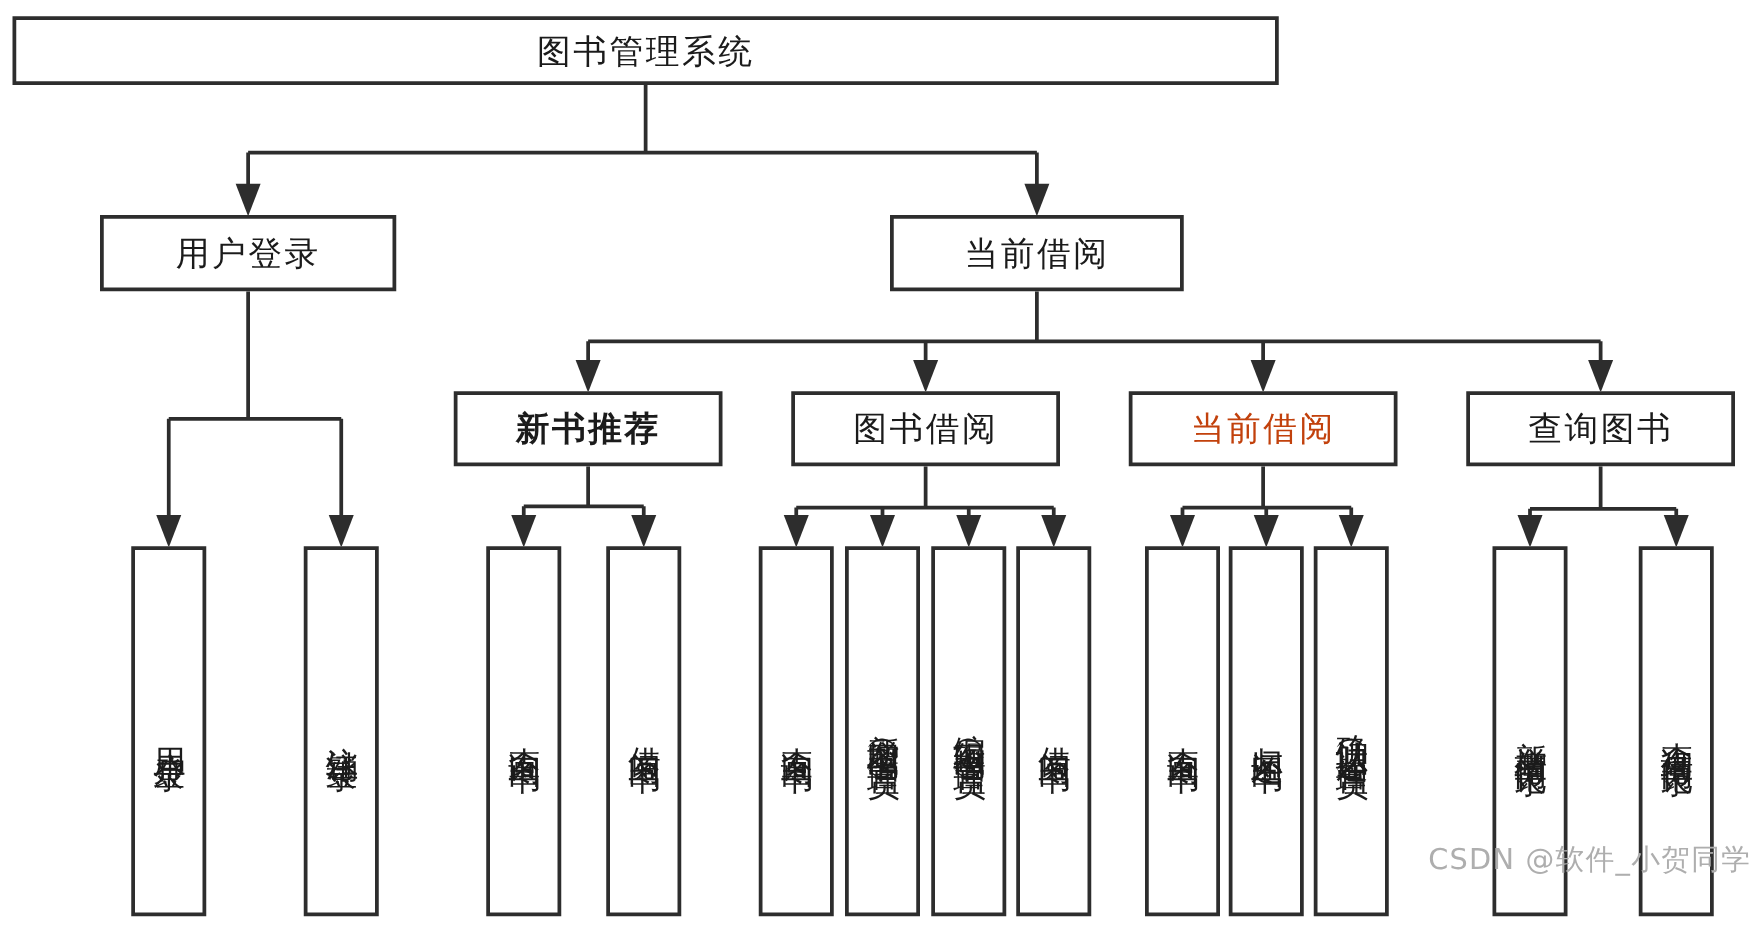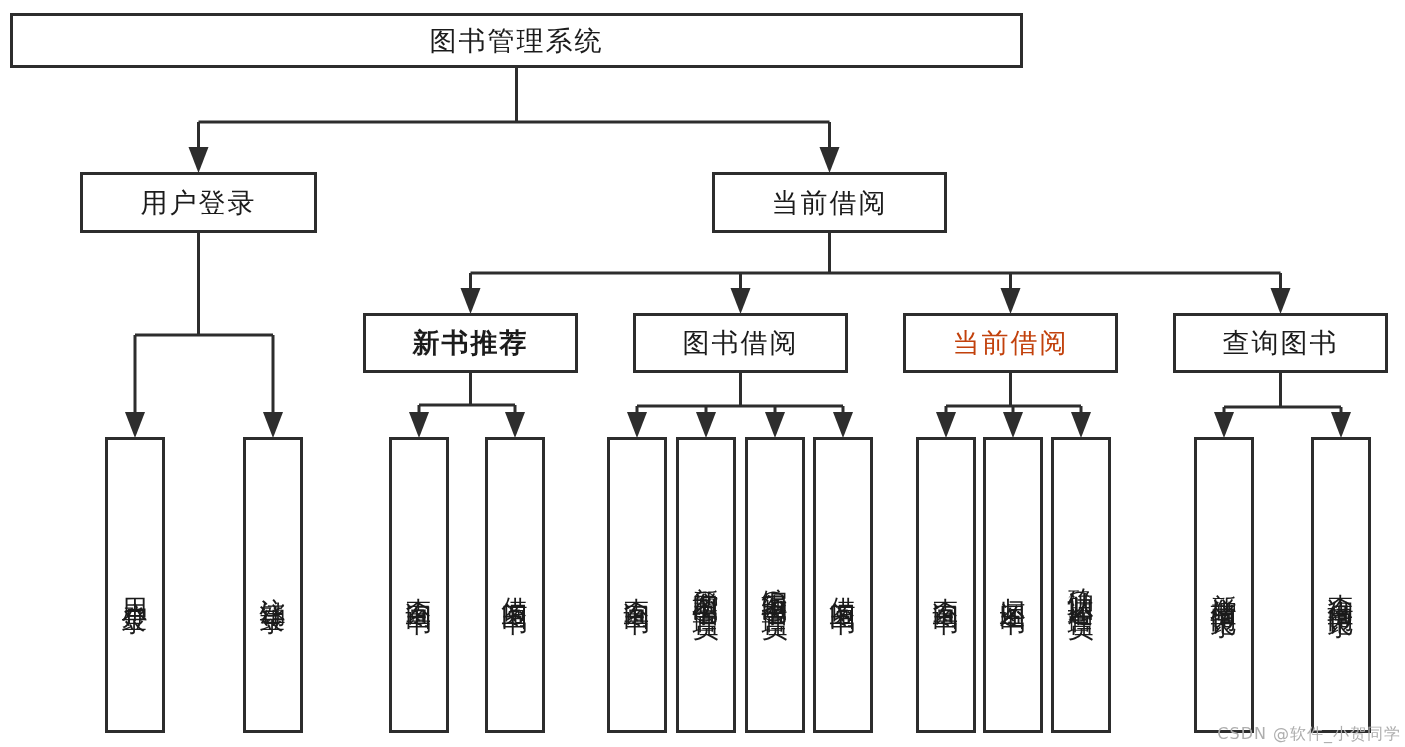--- a/index.html
+++ b/index.html
@@ -43,22 +43,22 @@
     writing-mode: vertical-rl;
     text-orientation: mixed;
     font-size: 26px;
     letter-spacing: 4px;
     line-height: 1;
   }
   .watermark {
     position: absolute;
     z-index: 5;
     right: 4px;
-    top: 724px;
-    font-size: 16px;
+    top: 672px;
+    font-size: 23px;
     letter-spacing: 1px;
     white-space: nowrap;
   }
 </style>
 </head>
 <body>
 
 <div class="stage">
   <svg class="connector-layer" width="1405" height="747" viewBox="0 0 1405 747">
       <line x1="516.5" y1="68" x2="516.5" y2="122" stroke="#2d2d2d" stroke-width="3"></line>

